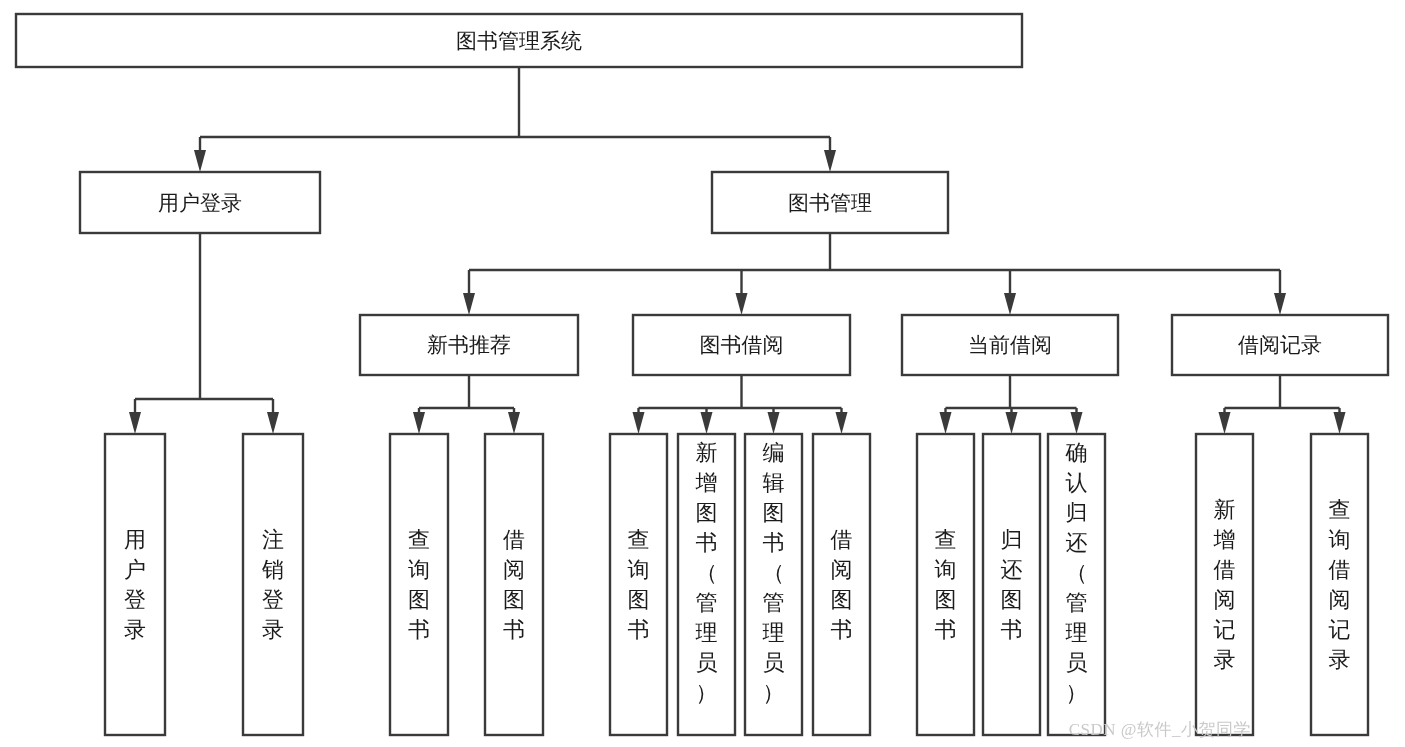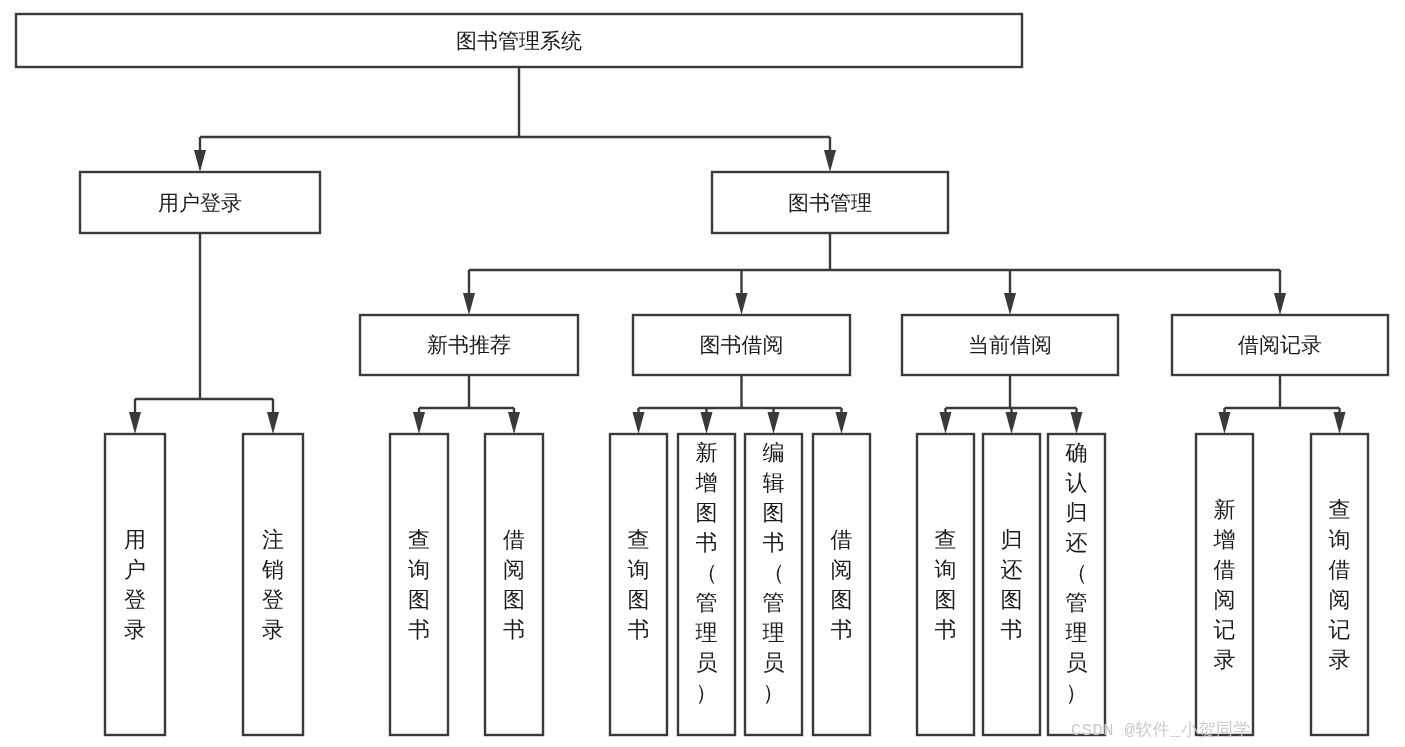--- a/index.html
+++ b/index.html
@@ -50,21 +50,21 @@
     stroke-linecap: butt;
   }
   .edge-arrow {
     fill: #3a3a3a;
     stroke: none;
   }
   .watermark {
     position: absolute;
     right: 8px;
     bottom: 6px;
-    font-family: Liberation Mono, monospace;
+    font-family: Liberation Serif, serif;
     font-size: 17px;
     color: #c9c9c9;
     white-space: nowrap;
     letter-spacing: 0.5px;
     user-select: none;
   }
 </style>
 </head>
 <body>
 

